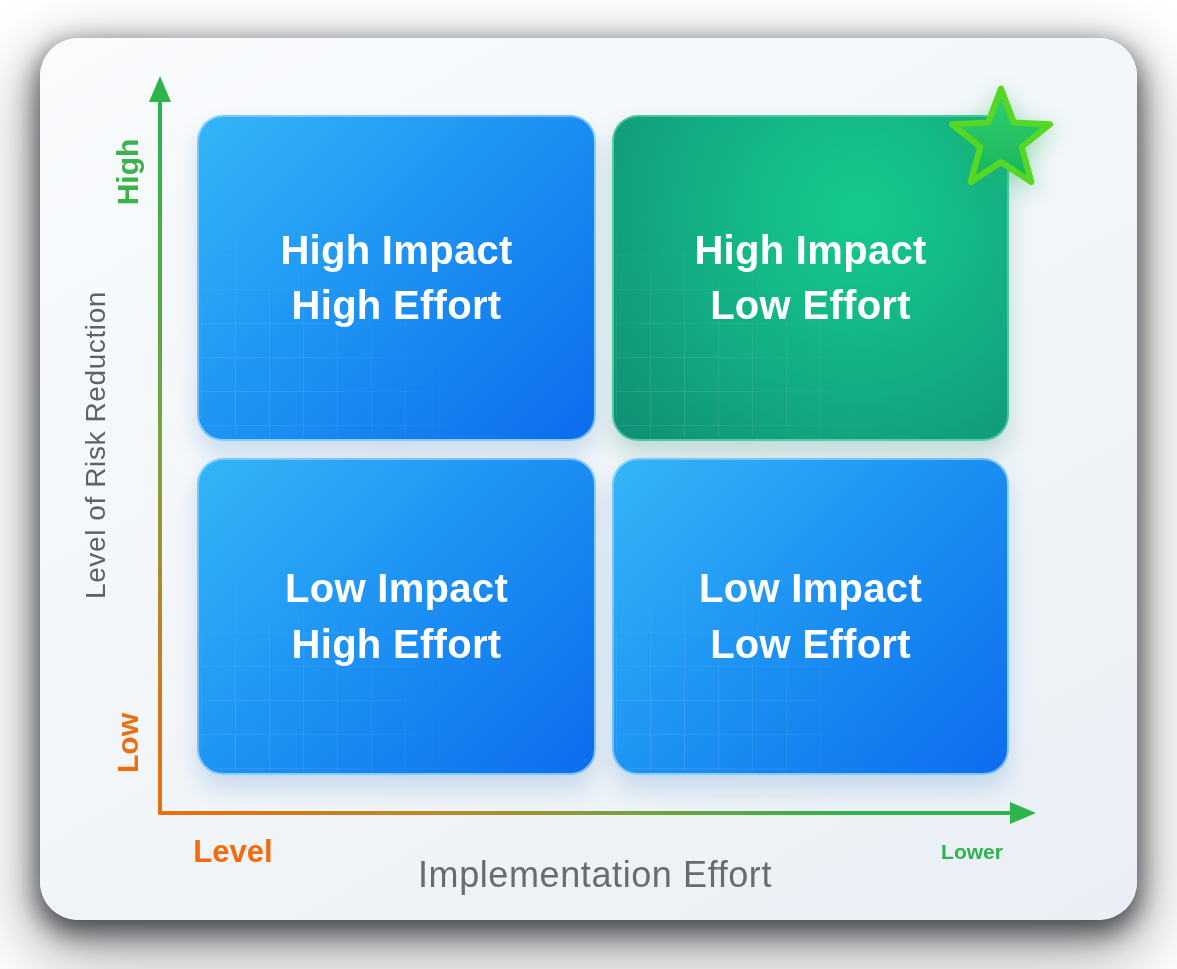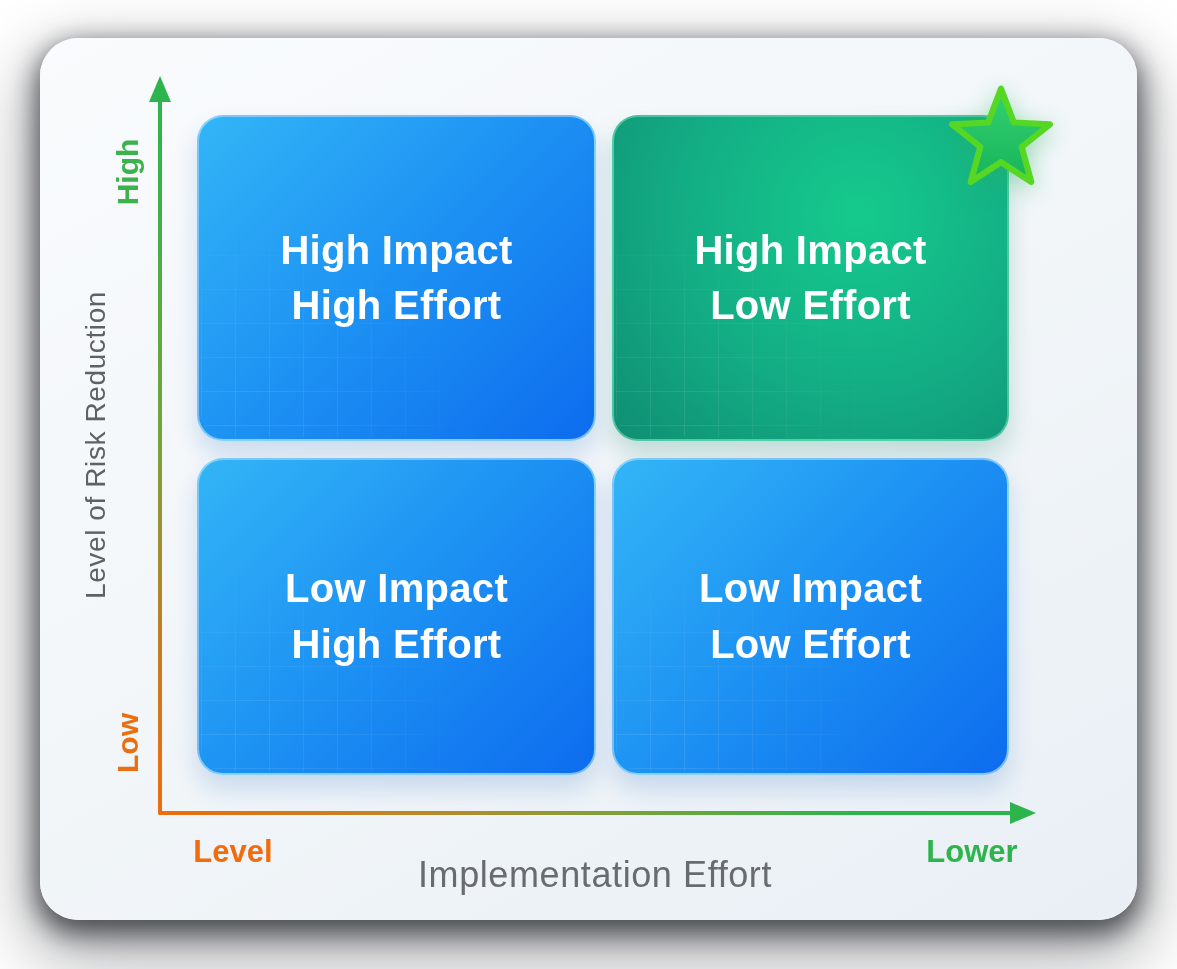--- a/index.html
+++ b/index.html
@@ -34,21 +34,21 @@
     border-top:11px solid transparent; border-bottom:11px solid transparent;
     border-left:26px solid #2eb44d;
   }
   
   .rot { position:absolute; white-space:nowrap; transform:translate(-50%,-50%) rotate(-90deg); }
   .ctr { position:absolute; white-space:nowrap; transform:translate(-50%,-50%); }
   .lbl-high { left:88px; top:134px; color:#3cb34a; font-size:30px; font-weight:700; }
   .lbl-low  { left:88px; top:705px; color:#ea6f10; font-size:30px; font-weight:700; }
   .y-title  { left:56px; top:407px; color:#5d6267; font-size:28px; font-weight:500; letter-spacing:0.6px; }
   .lbl-higher { left:193px; top:814px; color:#f26c0d; font-size:31px; font-weight:700; }
-  .lbl-lower  { left:932px; top:814px; color:#2eb44d; font-size:31px; font-weight:700; }
+  .lbl-lower  { left:932px; top:814px; color:#2eb44d; font-size:21px; font-weight:700; }
   .x-title  { left:555px; top:837px; color:#686c70; font-size:36px; font-weight:500; letter-spacing:0.6px; }
   
   .quadrants {
     position:absolute; left:157px; top:77px;
     display:grid; grid-template-columns:399px 397px; grid-template-rows:326px 317px;
     column-gap:16px; row-gap:17px;
   }
   .quadrant {
     position:relative; border-radius:26px;
     display:flex; flex-direction:column; align-items:center; justify-content:center;

